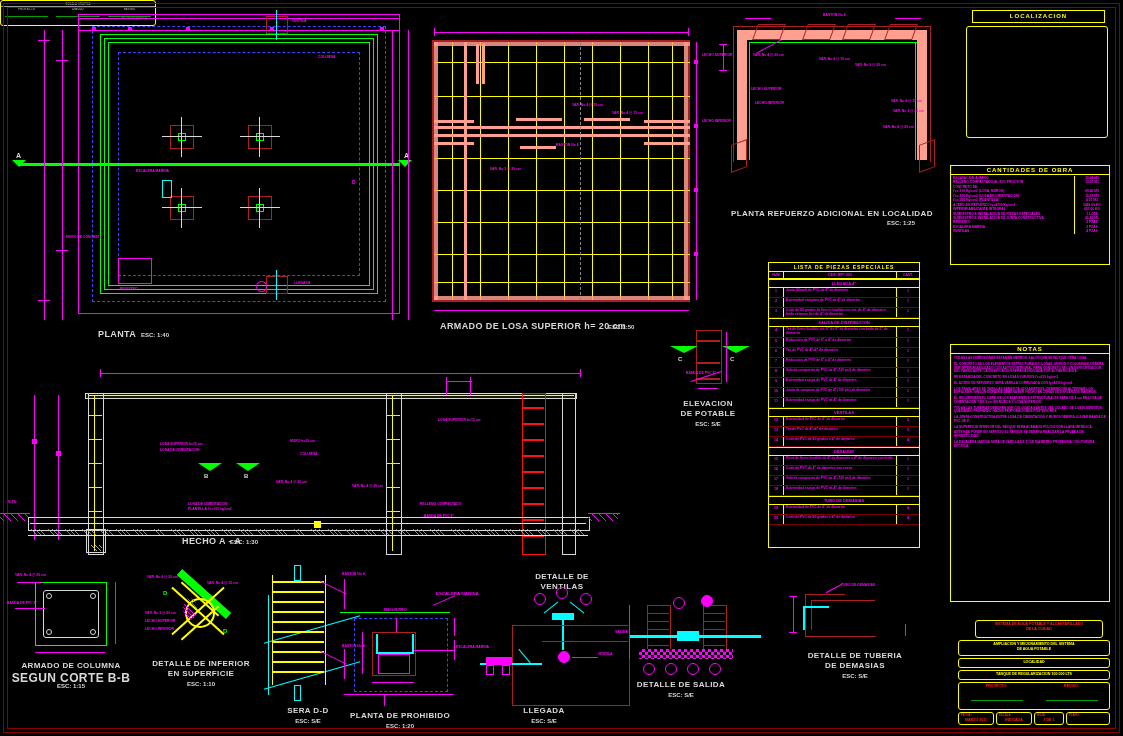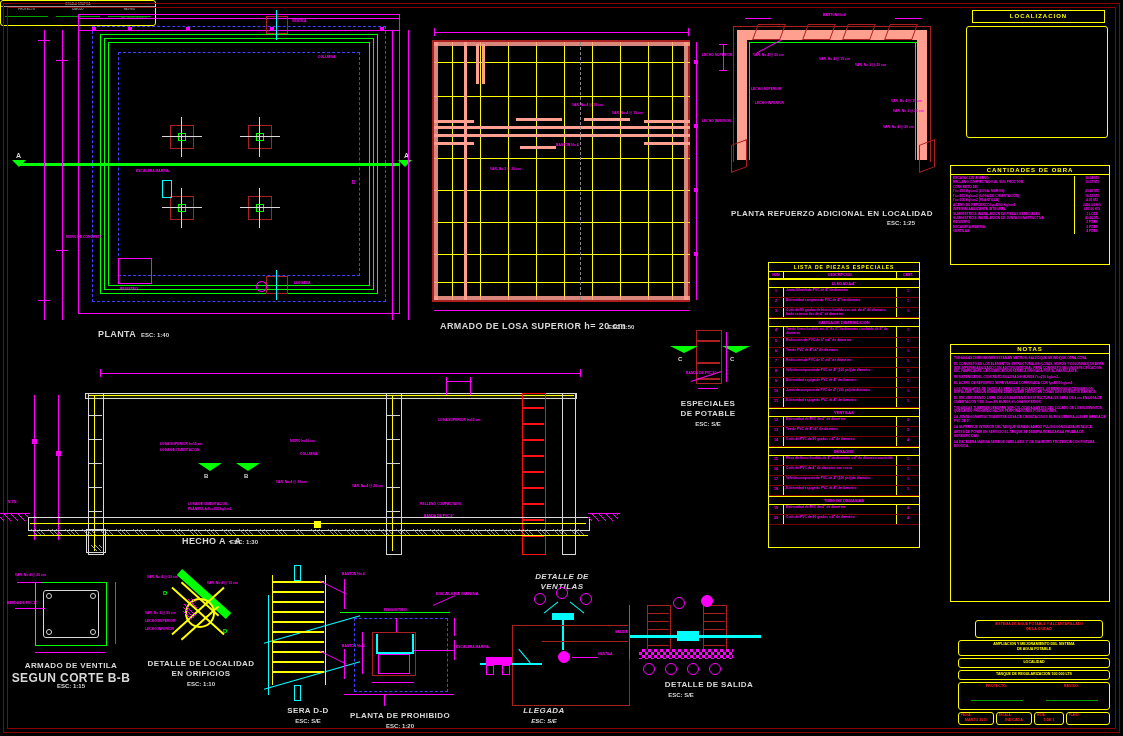--- a/index.html
+++ b/index.html
@@ -371,21 +371,21 @@
     <div class="abs" style="left:62px;top:16px;width:0;height:0;border-left:14px solid transparent;border-right:14px solid transparent;border-top:7px solid #00ff00;"></div>
     <div class="t" style="left:18px;top:26px;color:#d8d8d8;font-size:6px;font-weight:bold;">C</div>
     <div class="t" style="left:70px;top:26px;color:#d8d8d8;font-size:6px;font-weight:bold;">C</div>
 
     <div class="ln" style="left:30px;top:46px;width:32px;height:1px;background:#ff00ff;transform:rotate(-18deg);"></div>
     <div class="t mag-t" style="left:26px;top:42px;">BANDA DE PVC 9"</div>
 
     <div class="ln" style="left:38px;top:58px;width:20px;height:1px;background:#ff00ff;"></div>
     <div class="ln" style="left:66px;top:2px;width:1px;height:50px;background:#ff00ff;"></div>
 
-    <div class="t title-lbl" style="left:48px;top:70px;transform:translateX(-50%);font-size:8px;">ESPECIALES</div>
+    <div class="t title-lbl" style="left:48px;top:70px;transform:translateX(-50%);font-size:8px;">ELEVACION</div>
     <div class="t title-lbl" style="left:48px;top:80px;transform:translateX(-50%);font-size:8px;">DE POTABLE</div>
     <div class="t title-sub" style="left:48px;top:91px;transform:translateX(-50%);">ESC: S/E</div>
   </div>
 
 
   <div class="abs" style="left:5px;top:570px;width:135px;height:110px;">
     <div class="abs" style="left:30px;top:12px;width:70px;height:62px;border:1px solid #00ff00;"></div>
     <div class="abs" style="left:38px;top:20px;width:54px;height:46px;border:1px solid #d8d8d8;border-radius:3px;"></div>
     <div class="abs" style="left:41px;top:23px;width:4px;height:4px;border:1px solid #d8d8d8;border-radius:50%;"></div>
     <div class="abs" style="left:85px;top:23px;width:4px;height:4px;border:1px solid #d8d8d8;border-radius:50%;"></div>
@@ -393,21 +393,21 @@
     <div class="abs" style="left:85px;top:59px;width:4px;height:4px;border:1px solid #d8d8d8;border-radius:50%;"></div>
 
     <div class="ln" style="left:12px;top:12px;width:24px;height:1px;background:#ff00ff;"></div>
     <div class="t mag-t" style="left:10px;top:4px;">VAR. No 4 @ 20 cm</div>
     <div class="ln" style="left:10px;top:38px;width:30px;height:1px;background:#ff00ff;"></div>
     <div class="t mag-t" style="left:2px;top:32px;">BANDA DE PVC 9"</div>
 
     <div class="ln" style="left:110px;top:12px;width:1px;height:62px;background:#ff00ff;"></div>
     <div class="ln" style="left:30px;top:82px;width:70px;height:1px;background:#ff00ff;"></div>
 
-    <div class="t title-lbl" style="left:66px;top:92px;transform:translateX(-50%);font-size:8px;">ARMADO DE VENTILA</div>
+    <div class="t title-lbl" style="left:66px;top:92px;transform:translateX(-50%);font-size:8px;">ARMADO DE COLUMNA</div>
     <div class="t title-lbl" style="left:66px;top:102px;transform:translateX(-50%);font-size:12px;">SEGUN CORTE B-B</div>
     <div class="t title-sub" style="left:66px;top:113px;transform:translateX(-50%);">ESC: 1:15</div>
   </div>
 
   <div class="abs" style="left:145px;top:570px;width:130px;height:110px;">
 
     <div class="abs" style="left:26px;top:20px;width:66px;height:8px;background:#00ff00;transform:rotate(42deg);transform-origin:center;"></div>
 
     <div class="ln" style="left:18px;top:40px;width:70px;height:2px;background:#ffff00;transform:rotate(42deg);"></div>
     <div class="ln" style="left:18px;top:40px;width:70px;height:2px;background:#ffff00;transform:rotate(-42deg);"></div>
@@ -419,22 +419,22 @@
 
     <div class="t" style="left:18px;top:20px;color:#00ff00;font-size:6px;font-weight:bold;">D</div>
     <div class="t" style="left:78px;top:58px;color:#00ff00;font-size:6px;font-weight:bold;">D</div>
 
     <div class="t mag-t" style="left:2px;top:6px;">VAR. No 4 @ 20 cm</div>
     <div class="t mag-t" style="left:62px;top:12px;">VAR. No 4 @ 15 cm</div>
     <div class="t mag-t" style="left:0;top:42px;">VAR. No 3 @ 20 cm</div>
     <div class="t mag-t" style="left:0;top:50px;">LECHO SUPERIOR</div>
     <div class="t mag-t" style="left:0;top:58px;">LECHO INFERIOR</div>
 
-    <div class="t title-lbl" style="left:56px;top:90px;transform:translateX(-50%);font-size:8px;">DETALLE DE LOCALIDAD</div>
-    <div class="t title-lbl" style="left:56px;top:100px;transform:translateX(-50%);font-size:8px;">EN ORIFICIOS</div>
+    <div class="t title-lbl" style="left:56px;top:90px;transform:translateX(-50%);font-size:8px;">DETALLE DE INFERIOR</div>
+    <div class="t title-lbl" style="left:56px;top:100px;transform:translateX(-50%);font-size:8px;">EN SUPERFICIE</div>
     <div class="t title-sub" style="left:56px;top:111px;transform:translateX(-50%);">ESC: 1:10</div>
   </div>
 
   <div class="abs" style="left:258px;top:565px;width:110px;height:160px;">
 
     <div class="ln" style="left:4px;top:64px;width:100px;height:1px;background:#00ffff;transform:rotate(-16deg);"></div>
     <div class="ln" style="left:4px;top:110px;width:100px;height:1px;background:#00ffff;transform:rotate(-16deg);"></div>
     <div class="ln" style="left:10px;top:30px;width:1px;height:100px;background:#00ffff;"></div>
 
     <div class="abs" style="left:14px;top:10px;width:52px;height:110px;border-left:1px solid #ffff00;border-right:1px solid #ffff00;"></div>
@@ -481,21 +481,21 @@
     <div class="ln" style="left:32px;top:112px;width:42px;height:1px;background:#ff00ff;"></div>
     <div class="ln" style="left:114px;top:48px;width:1px;height:18px;background:#ff00ff;"></div>
     <div class="ln" style="left:114px;top:70px;width:1px;height:20px;background:#ff00ff;"></div>
     <div class="ln" style="left:4px;top:124px;width:110px;height:1px;background:#ff00ff;"></div>
     <div class="ln" style="left:44px;top:124px;width:1px;height:12px;background:#ff00ff;"></div>
 
     <div class="t title-lbl" style="left:60px;top:142px;transform:translateX(-50%);font-size:8px;">PLANTA DE PROHIBIDO</div>
     <div class="t title-sub" style="left:60px;top:153px;transform:translateX(-50%);">ESC: 1:20</div>
   </div>
 
-  <div class="abs" style="left:480px;top:565px;width:160px;height:155px;font-style:italic;">
+  <div class="abs" style="left:480px;top:565px;width:160px;height:155px;">
     <div class="t title-lbl" style="left:82px;top:8px;transform:translateX(-50%);font-size:8px;">DETALLE DE</div>
     <div class="t title-lbl" style="left:82px;top:18px;transform:translateX(-50%);font-size:8px;">VENTILAS</div>
 
     <div class="abs" style="left:72px;top:48px;width:22px;height:7px;background:#00ffff;"></div>
     <div class="ln" style="left:82px;top:55px;width:2px;height:30px;background:#00ffff;"></div>
     <div class="ln" style="left:62px;top:42px;width:18px;height:1px;background:#00ffff;transform:rotate(-38deg);"></div>
     <div class="ln" style="left:88px;top:42px;width:18px;height:1px;background:#00ffff;transform:rotate(38deg);"></div>
     <div class="abs" style="left:54px;top:28px;width:10px;height:10px;border:1px solid #ff00ff;border-radius:50%;"></div>
     <div class="abs" style="left:76px;top:22px;width:10px;height:10px;border:1px solid #ff00ff;border-radius:50%;"></div>
     <div class="abs" style="left:100px;top:28px;width:10px;height:10px;border:1px solid #ff00ff;border-radius:50%;"></div>
@@ -542,24 +542,45 @@
     <div class="abs" style="left:24px;top:54px;width:94px;height:10px;background-image:repeating-conic-gradient(#ff00ff 0 25%, #000 0 50%);background-size:6px 6px;"></div>
 
     <div class="abs" style="left:28px;top:68px;width:10px;height:10px;border:1px solid #ff00ff;border-radius:50%;"></div>
     <div class="abs" style="left:50px;top:68px;width:10px;height:10px;border:1px solid #ff00ff;border-radius:50%;"></div>
     <div class="abs" style="left:72px;top:68px;width:10px;height:10px;border:1px solid #ff00ff;border-radius:50%;"></div>
     <div class="abs" style="left:94px;top:68px;width:10px;height:10px;border:1px solid #ff00ff;border-radius:50%;"></div>
 
     <div class="ln" style="left:14px;top:10px;width:1px;height:54px;background:#ff00ff;"></div>
     <div class="t mag-t" style="left:0;top:36px;">SALIDA</div>
 
-    <div class="t title-lbl" style="left:66px;top:86px;transform:translateX(-50%);font-size:8px;margin-left:28px;">DETALLE DE SALIDA</div>
+    <div class="t title-lbl" style="left:66px;top:86px;transform:translateX(-50%);font-size:8px;">DETALLE DE SALIDA</div>
     <div class="t title-sub" style="left:66px;top:97px;transform:translateX(-50%);">ESC: S/E</div>
   </div>
 
+  <div class="abs" style="left:785px;top:580px;width:160px;height:115px;">
+
+    <div class="abs" style="left:20px;top:14px;width:70px;height:42px;border:1px solid #aa2020;border-top:none;border-right:none;"></div>
+    <div class="ln" style="left:20px;top:14px;width:40px;height:1px;background:#aa2020;"></div>
+    <div class="ln" style="left:26px;top:20px;width:64px;height:1px;background:#aa2020;"></div>
+    <div class="ln" style="left:26px;top:20px;width:1px;height:30px;background:#aa2020;"></div>
+
+    <div class="ln" style="left:18px;top:26px;width:26px;height:2px;background:#00ffff;"></div>
+    <div class="ln" style="left:18px;top:28px;width:2px;height:22px;background:#00ffff;"></div>
+
+    <div class="ln" style="left:40px;top:8px;width:18px;height:1px;background:#ff00ff;transform:rotate(-28deg);"></div>
+    <div class="t mag-t" style="left:56px;top:4px;">TUBO DE DEMASIAS</div>
+    <div class="ln" style="left:8px;top:16px;width:1px;height:36px;background:#ff00ff;"></div>
+    <div class="ln" style="left:4px;top:16px;width:8px;height:1px;background:#ff00ff;"></div>
+    <div class="ln" style="left:4px;top:52px;width:8px;height:1px;background:#ff00ff;"></div>
+    <div class="ln" style="left:120px;top:44px;width:1px;height:12px;background:#ff00ff;"></div>
+
+    <div class="t title-lbl" style="left:70px;top:72px;transform:translateX(-50%);font-size:8px;">DETALLE DE TUBERIA</div>
+    <div class="t title-lbl" style="left:70px;top:82px;transform:translateX(-50%);font-size:8px;">DE DEMASIAS</div>
+    <div class="t title-sub" style="left:70px;top:93px;transform:translateX(-50%);">ESC: S/E</div>
+  </div>
 
   <div class="tbl" id="t-loc">
     <div class="tbl-hd" style="border-bottom:none;padding-top:2px;">LOCALIZACION</div>
   </div>
   <div class="box" id="loc-box"></div>
 
   <div class="tbl" id="t-cant">
     <div class="tbl-hd">CANTIDADES DE OBRA</div>
     <div id="cant-body" style="padding:1px 0;">
         <div class="cq-row">

